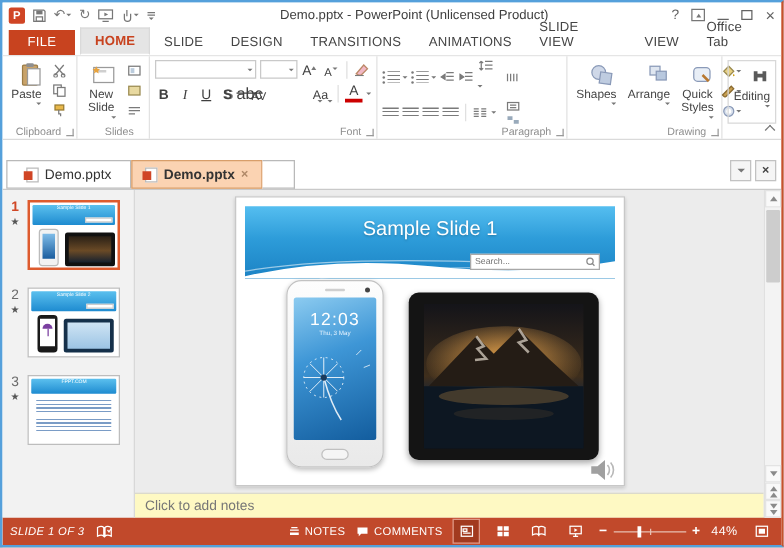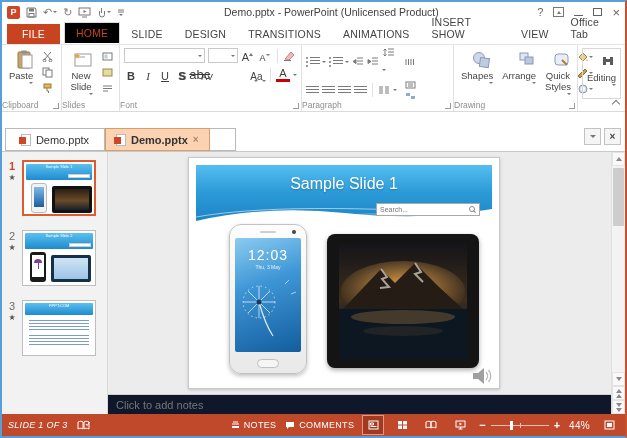--- a/index.html
+++ b/index.html
@@ -17,26 +17,26 @@
   .win-title{flex:1;text-align:center;font-size:10.5px;color:#3f3f3f;white-space:nowrap;overflow:hidden;}
   .wincontrols{display:flex;align-items:center;gap:10px;color:#636363;font-size:11px;}
   .ribbon-disp{width:11px;height:10px;border:1px solid #777;display:flex;align-items:center;justify-content:center;}
   .restore-box{width:9px;height:8px;border:1px solid #636363;}
   .min-dash{width:9px;height:1px;background:#636363;display:inline-block;margin-top:6px;}
 
   
   .tabrow{height:22px;display:flex;align-items:flex-end;padding-left:5px;background:#fff;}
   .rtab{padding:4px 11px 4px;font-size:10.5px;color:#444;letter-spacing:.2px;}
   .rtab.file{background:#C8431F;color:#fff;padding:4px 15px;margin-right:4px;}
-  .rtab.active{color:#C8431F;border:1px solid #DADADA;border-bottom:1px solid #fff;background:#000000;}
+  .rtab.active{color:#C8431F;border:1px solid #DADADA;border-bottom:1px solid #fff;background:#e5e5e5;font-weight:bold;}
 
   
   .ribbon{height:68px;background:#fff;border-top:1px solid #E5E5E5;border-bottom:1px solid #DADADA;display:flex;position:relative;}
   .rgroup{position:relative;border-right:1px solid #E2E2E2;padding:3px 4px 12px;display:flex;gap:3px;}
-  .glabel{position:absolute;bottom:1px;left:0;right:0;text-align:left;font-size:8.5px;color:#8E8E8E;}
+  .glabel{position:absolute;bottom:1px;left:0;right:12px;text-align:right;font-size:8.5px;color:#8E8E8E;}
   .launcher{position:absolute;bottom:2px;right:2px;width:6px;height:6px;border-right:1px solid #9a9a9a;border-bottom:1px solid #9a9a9a;}
   .bigbtn{display:flex;flex-direction:column;align-items:flex-end;justify-content:flex-start;font-size:9.5px;color:#444;padding:1px 3px;text-align:center;line-height:1.15;}
   .bigbtn .ic{height:22px;display:flex;align-items:center;}
   .smallcol{display:flex;flex-direction:column;justify-content:flex-start;gap:3px;padding-top:2px;}
   .sbtn{width:16px;height:13px;display:flex;align-items:center;justify-content:center;color:#6a6a6a;font-size:10px;}
   .combo{border:1px solid #C9C9C9;height:15px;display:flex;align-items:center;justify-content:flex-end;padding:0 2px;background:#fff;}
   .fbtn{min-width:14px;height:15px;display:flex;align-items:flex-end;justify-content:center;font-size:11px;color:#3f3f3f;padding:0 1px;}
   .row{display:flex;align-items:center;gap:3px;}
   .vsep{width:1px;height:14px;background:#E0E0E0;margin:0 2px;}
   .lines-ic{width:13px;height:9px;background:repeating-linear-gradient(#7a7a7a 0 1px,transparent 1px 3px);}
@@ -100,21 +100,21 @@
   
   .vscroll{width:14px;background:#F3F3F3;border-left:1px solid #E0E0E0;display:flex;flex-direction:column;align-items:center;}
   .sarrow{width:13px;height:14px;display:flex;align-items:center;justify-content:center;background:#F9F9F9;border:1px solid #E3E3E3;}
   .tri-up{width:0;height:0;border-left:3px solid transparent;border-right:3px solid transparent;border-bottom:4px solid #8a8a8a;}
   .tri-dn{width:0;height:0;border-left:3px solid transparent;border-right:3px solid transparent;border-top:4px solid #8a8a8a;}
   .sthumb{width:11px;height:58px;background:#CDCDCD;margin-top:2px;border-radius:1px;}
   .sspacer{flex:1;}
   .dbl{display:flex;flex-direction:column;align-items:center;gap:1px;}
 
   
-  .notesbar{height:20px;background:#0f172a;border-top:1px solid #CFCFCF;display:flex;align-items:center;padding-left:8px;font-size:11px;color:#767676;}
+  .notesbar{height:20px;background:#fef9c3;border-top:1px solid #CFCFCF;display:flex;align-items:center;padding-left:8px;font-size:11px;color:#767676;}
 
   
   .statusbar{height:22px;background:#C1492B;display:flex;align-items:center;color:#fff;font-size:9px;padding:0 6px;gap:8px;}
   .sb-left{display:flex;align-items:center;gap:10px;font-style:italic;}
   .sb-right{margin-left:auto;display:flex;align-items:center;gap:9px;}
   .sb-item{display:flex;align-items:center;gap:4px;letter-spacing:.3px;}
   .viewbtn{width:20px;height:18px;display:flex;align-items:center;justify-content:center;}
   .viewbtn.active{background:#A23A1F;outline:1px solid #D98;}
   .zoomtrack{width:58px;height:1px;background:#E8C0B2;position:relative;}
   .zoomtick{position:absolute;left:50%;top:-2px;width:1px;height:5px;background:#E8C0B2;}
@@ -177,21 +177,21 @@
     </div>
   </div>
 
   <div class="tabrow">
     <span class="rtab file">FILE</span>
     <span class="rtab active">HOME</span>
     <span class="rtab">SLIDE</span>
     <span class="rtab">DESIGN</span>
     <span class="rtab">TRANSITIONS</span>
     <span class="rtab">ANIMATIONS</span>
-    <span class="rtab">INSERT SHOW</span>
+    <span class="rtab">SLIDE VIEW</span>
     <span class="rtab">VIEW</span>
     <span class="rtab">Office Tab</span>
   </div>
 
   <div class="ribbon">
 
     <div class="rgroup" style="width:60px;">
       <div class="bigbtn">
         <div class="ic">
           <svg width="16" height="20" viewBox="0 0 16 20">

